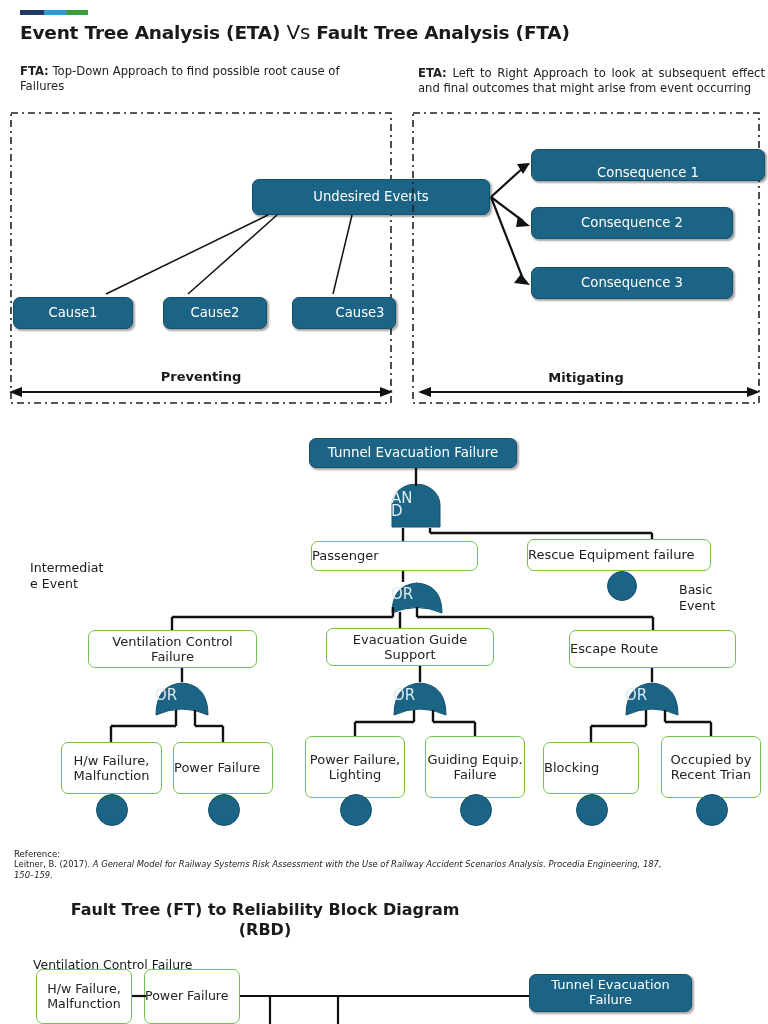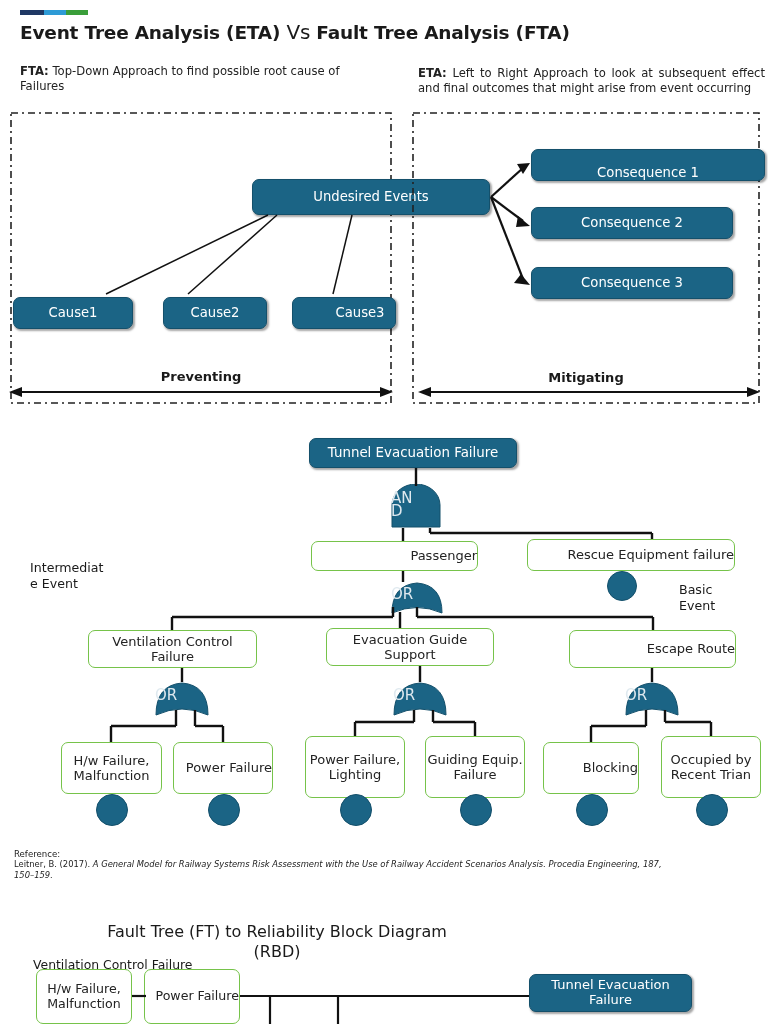--- a/index.html
+++ b/index.html
@@ -52,21 +52,21 @@
     line-height: 1.15;
   }
 
   
   .greenbox {
     position: absolute;
     background: #ffffff;
     color: #232323;
     border-radius: 7px;
     border: 1.6px solid #76c34a;
-    display: flex; align-items: center; justify-content: flex-end;
+    display: flex; align-items: center; justify-content: flex-start;
     text-align: center;
     font-size: 13px;
     box-sizing: border-box;
     line-height: 1.18;
   }
 
   
   .ov { position: absolute; left: 0; top: 0; overflow: visible; pointer-events: none; }
 
   
@@ -92,22 +92,22 @@
   .anno { position: absolute; font-size: 12.6px; line-height: 1.3; color: #1a1a1a; }
 
   
   .ref { position: absolute; left: 14px; top: 830px; width: 748px; margin-top: 19px; }
   .ref .ref-h { font-size: 8.6px; color: #222; }
   .ref .ref-b { font-size: 8.4px; color: #222; line-height: 1.35; }
   .ref .ref-b i { font-style: italic; }
 
   
   .sect-title {
-    position: absolute; left: 52px; top: 900px; width: 450px;
-    font-size: 16px; font-weight: normal; text-align: center; line-height: 1.28; margin-top: 22px;
+    position: absolute; left: 40px; top: 900px; width: 450px;
+    font-size: 16px; font-weight: bold; text-align: center; line-height: 1.28;
   }
   .rbd-caption { position: absolute; font-size: 12.4px; color: #1a1a1a; }
 </style>
 </head>
 <body>
 
 <div class="brandbar">
   <i class="seg-navy"></i>
   <i class="seg-blue"></i>
   <i class="seg-green"></i>
@@ -196,21 +196,21 @@
 <div class="gate" style="left:391px;top:580px;width:52px;height:34px;">
   <svg width="52" height="34">
     <path d="M1,33 Q1,5 26,3 Q51,5 51,33 Q26,22 1,33 Z" fill="#1b6485" stroke="#14506b" stroke-width="1"></path>
   </svg>
   <span style="top:7px;">OR</span>
 </div>
 
 <div class="greenbox" style="left:311px;top:541px;width:167px;height:30px;">
   <span>Passenger</span>
 </div>
-<div class="greenbox" style="left:527px;top:539px;width:208px;height:32px;">
+<div class="greenbox" style="left:527px;top:539px;width:184px;height:32px;">
   <span>Rescue Equipment failure</span>
 </div>
 <div class="circ" style="left:607px;top:571px;width:28px;height:28px;"></div>
 
 <div class="greenbox" style="left:88px;top:630px;width:169px;height:38px;">
   <span>Ventilation Control Failure</span>
 </div>
 <div class="greenbox" style="left:326px;top:628px;width:168px;height:38px;">
   <span>Evacuation Guide Support</span>
 </div>

